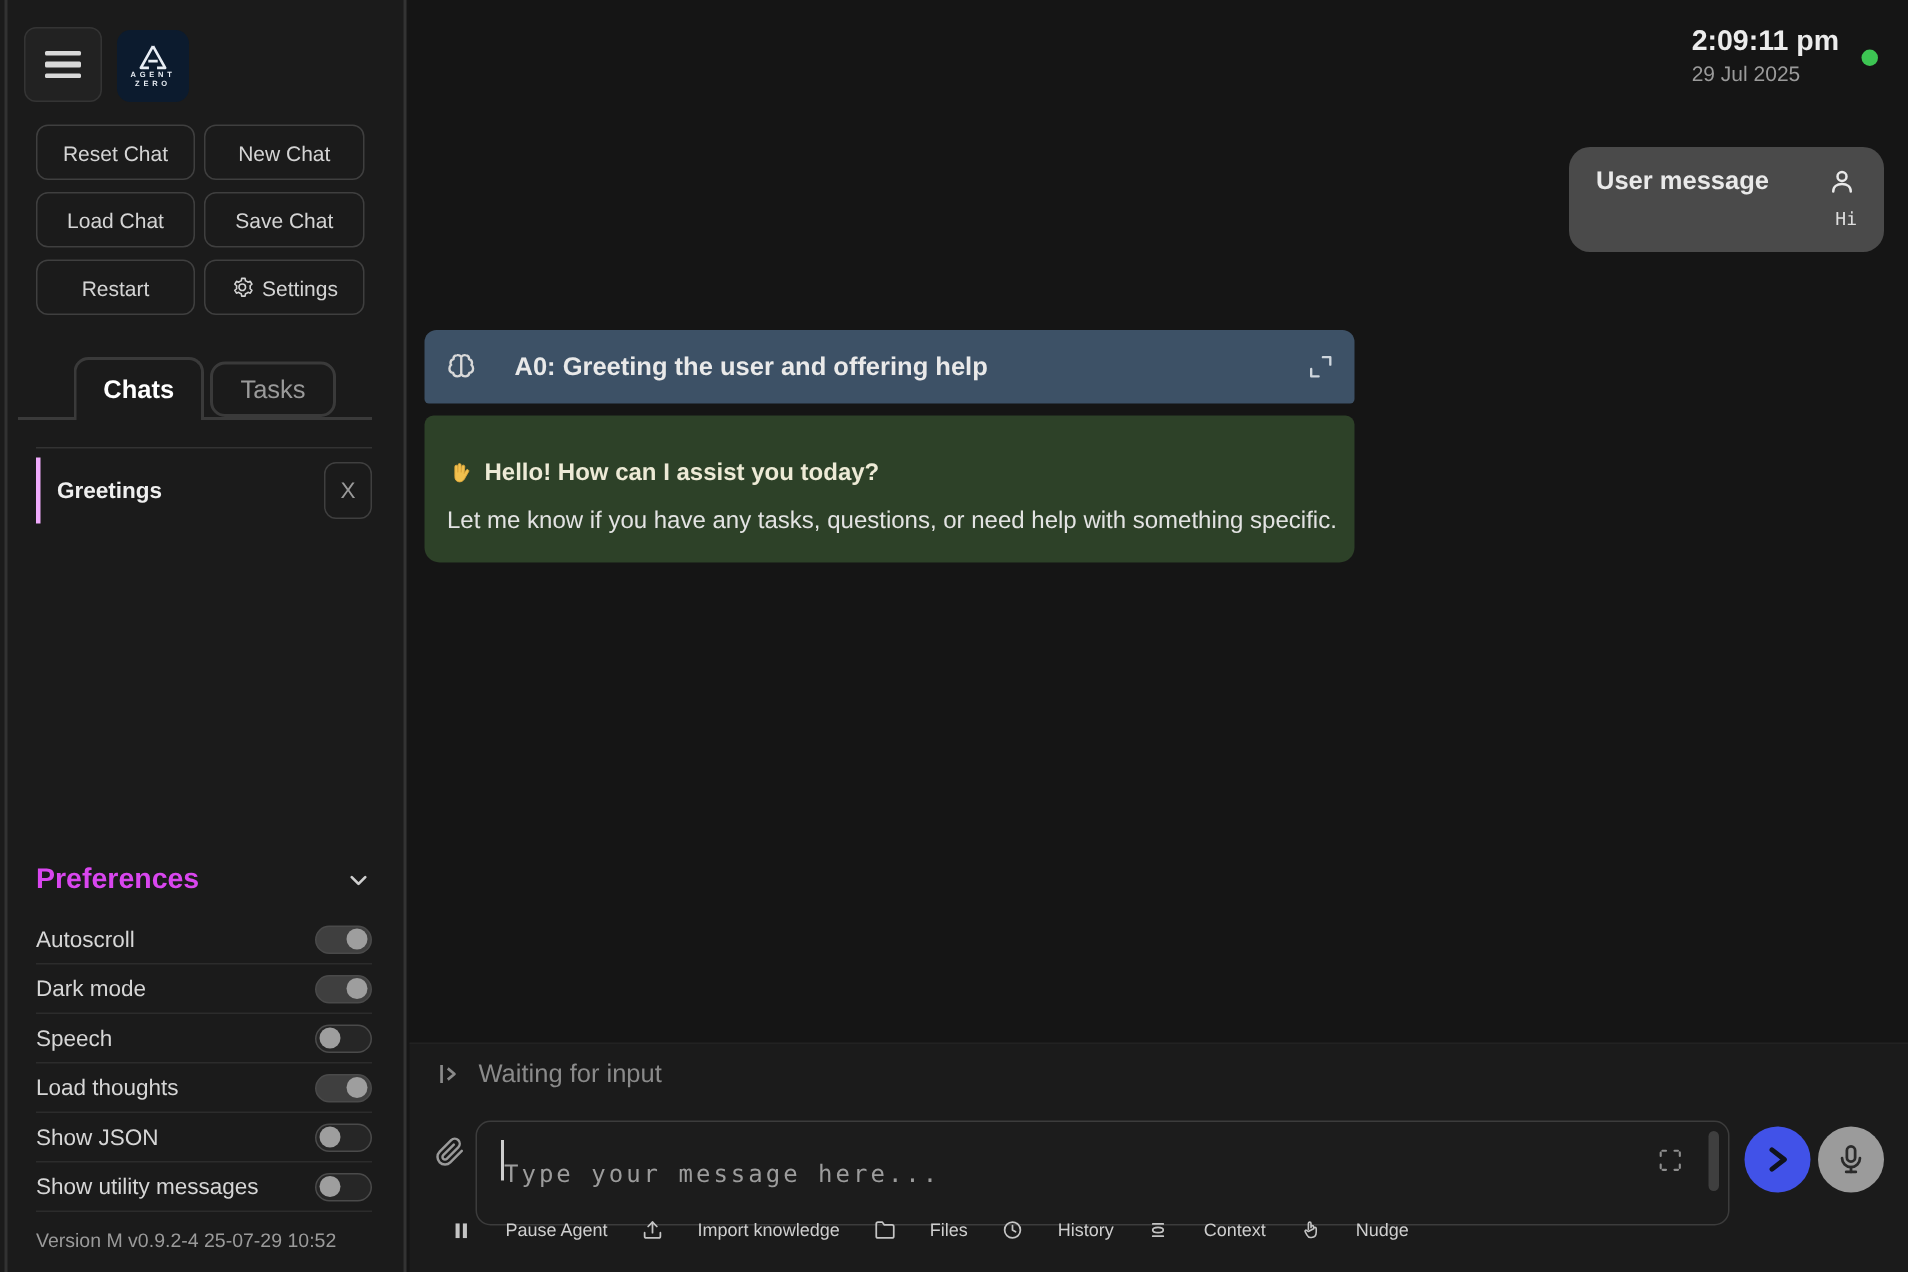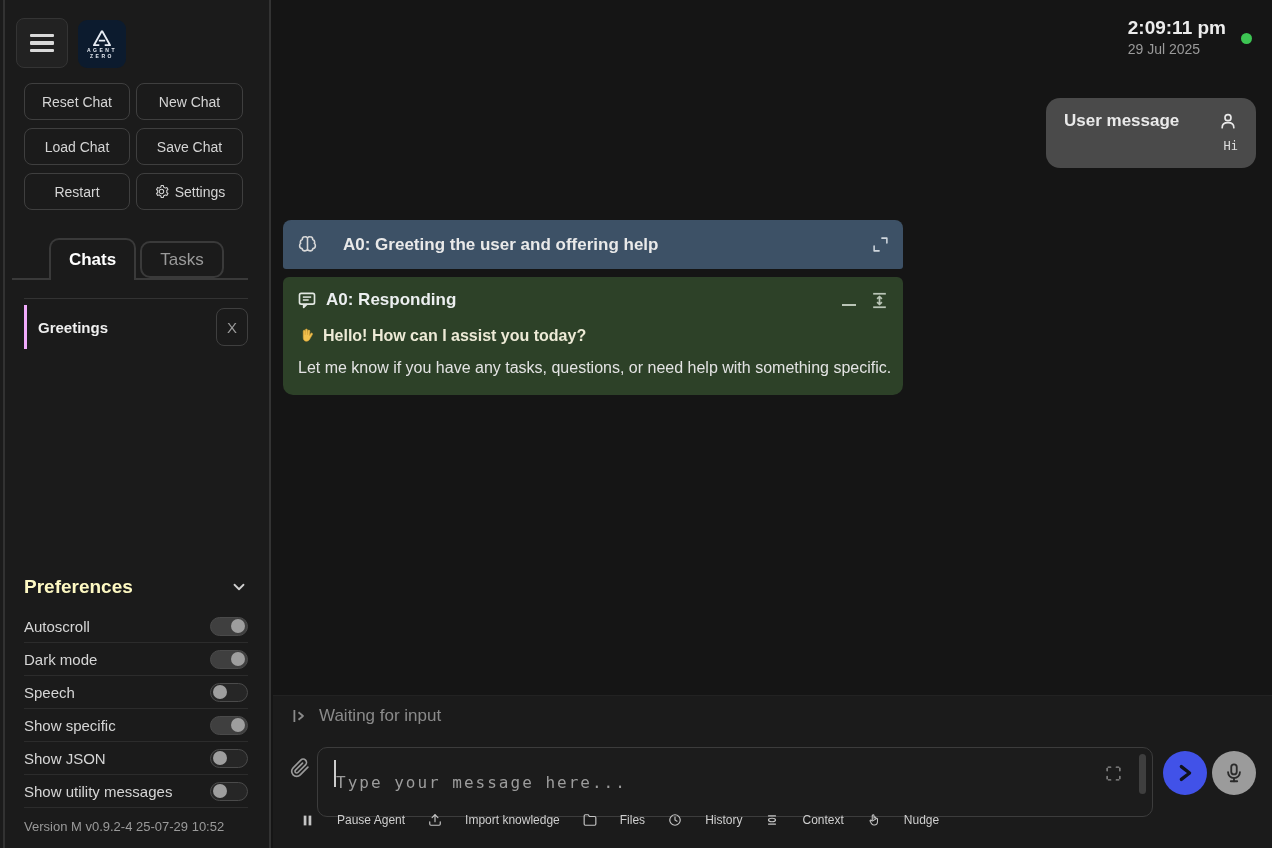--- a/index.html
+++ b/index.html
@@ -38,21 +38,21 @@
   .list-divider { position:absolute; left:24px; top:298px; width:224px; height:1px; background:#333; }
 
   .chat-item { position:absolute; left:24px; top:305px; width:224px; height:44px;
     border-left:3px solid #f0abfc; display:flex; align-items:center; cursor:pointer; }
   .chat-item-label { margin-left:11px; font-size:15px; font-weight:700; color:#efefef; flex:1; }
   .chat-close-btn { width:32px; height:38px; border:1px solid #3f3f3f; border-radius:8px;
     background:transparent; color:#9a9a9a; font-size:15px; display:flex; align-items:center; justify-content:center; cursor:pointer; }
 
   .prefs-header { position:absolute; left:24px; top:576px; width:224px; display:flex;
     align-items:center; justify-content:space-between; cursor:pointer; }
-  .prefs-title { font-size:19px; font-weight:700; color:#fef9c3; }
+  .prefs-title { font-size:19px; font-weight:700; color:#d946ef; }
 
   .prefs-rows { position:absolute; left:24px; top:610px; width:224px;text-align:right; }
   .pref-row { height:33px; display:flex; align-items:center; justify-content:space-between;
     border-bottom:1px solid #2c2c2c; }
   .pref-label { font-size:15px; color:#d6d6d6; }
   .toggle { width:38px; height:19px; border-radius:10px; background:#262626;
     border:1px solid #4a4a4a; position:relative; cursor:pointer; }
   .toggle .knob { position:absolute; top:1.5px; left:2px; width:14px; height:14px;
     border-radius:50%; background:#9e9e9e; }
   .toggle.on { background:#3f3f3f; }
@@ -196,21 +196,21 @@
           <span class="knob"></span>
         </span>
     </div>
     <div class="pref-row">
       <span class="pref-label">Speech</span>
       <span class="toggle">
           <span class="knob"></span>
         </span>
     </div>
     <div class="pref-row">
-      <span class="pref-label">Show specific</span>
+      <span class="pref-label">Load thoughts</span>
       <span class="toggle on">
           <span class="knob"></span>
         </span>
     </div>
     <div class="pref-row">
       <span class="pref-label">Show JSON</span>
       <span class="toggle">
           <span class="knob"></span>
         </span>
     </div>
@@ -249,39 +249,20 @@
         <path d="M12 4.5 C11.2 3.5 10 3 8.8 3.2 C7.2 3.4 6 4.7 6 6.2 C4.7 6.6 3.8 7.8 3.8 9.2 c0 .5 .1 1 .4 1.4 C3.5 11.2 3 12.2 3 13.3 c0 1.7 1.2 3.1 2.8 3.4 c.3 1.5 1.6 2.6 3.2 2.6 c1.2 0 2.3 -.6 3 -1.6 M12 4.5 C12.8 3.5 14 3 15.2 3.2 C16.8 3.4 18 4.7 18 6.2 c1.3 .4 2.2 1.6 2.2 3 c0 .5 -.1 1 -.4 1.4 c.7 .6 1.2 1.6 1.2 2.7 c0 1.7 -1.2 3.1 -2.8 3.4 c-.3 1.5 -1.6 2.6 -3.2 2.6 c-1.2 0 -2.3 -.6 -3 -1.6 M12 4.5 V17.7" fill="none" stroke="#d9d9d9" stroke-width="1.8" stroke-linecap="round"></path>
       </svg>
       <span class="thought-title">A0: Greeting the user and offering help</span>
       <svg width="17" height="17" viewBox="0 0 24 24">
         <polyline points="14 3 21 3 21 10" fill="none" stroke="#cfd6dd" stroke-width="2.2" stroke-linecap="round" stroke-linejoin="round"></polyline>
         <polyline points="10 21 3 21 3 14" fill="none" stroke="#cfd6dd" stroke-width="2.2" stroke-linecap="round" stroke-linejoin="round"></polyline>
       </svg>
     </div>
 
     <div class="response-box">
-      <div class="response-head">
-        <svg width="20" height="20" viewBox="0 0 24 24">
-          <rect x="3" y="4" width="18" height="13" rx="2" fill="none" stroke="#e2e7e2" stroke-width="2"></rect>
-          <path d="M8 17 L8 21 L12 17" fill="none" stroke="#e2e7e2" stroke-width="2" stroke-linejoin="round"></path>
-          <line x1="7" y1="8.5" x2="17" y2="8.5" stroke="#e2e7e2" stroke-width="1.8"></line>
-          <line x1="7" y1="12" x2="14" y2="12" stroke="#e2e7e2" stroke-width="1.8"></line>
-        </svg>
-        <span class="response-title">A0: Responding</span>
-        <div class="response-head-icons">
-          <div class="minimize-icon"></div>
-          <svg width="19" height="19" viewBox="0 0 24 24">
-            <line x1="4" y1="3.5" x2="20" y2="3.5" stroke="#b9c4b6" stroke-width="2.2"></line>
-            <line x1="4" y1="20.5" x2="20" y2="20.5" stroke="#b9c4b6" stroke-width="2.2"></line>
-            <line x1="12" y1="7.5" x2="12" y2="16.5" stroke="#b9c4b6" stroke-width="2.2"></line>
-            <polyline points="9 10 12 7 15 10" fill="none" stroke="#b9c4b6" stroke-width="2.2" stroke-linejoin="round"></polyline>
-            <polyline points="9 14 12 17 15 14" fill="none" stroke="#b9c4b6" stroke-width="2.2" stroke-linejoin="round"></polyline>
-          </svg>
-        </div>
-      </div>
       <div class="response-line1">
         <svg width="18" height="18" viewBox="0 0 24 24">
           <path d="M7 12 V5.5 a1.3 1.3 0 0 1 2.6 0 V10.5 l.3-6.5 a1.3 1.3 0 0 1 2.6 .1 l.1 6.5 .6-5.3 a1.3 1.3 0 0 1 2.6 .3 L15.2 11.6 l1.9-3.1 a1.3 1.3 0 0 1 2.2 1.3 L16.4 14.8 c-1.2 2.9-3 4.2-5.3 4.2 c-2.4 0-4.1-1.8-4.1-4.6z" fill="#f2c14e" stroke="#e0a93c" stroke-width="0.8"></path>
         </svg>
         <span>Hello! How can I assist you today?</span>
       </div>
       <div class="response-line2">Let me know if you have any tasks, questions, or need help with something specific.</div>
     </div>
   </div>
 </div>

